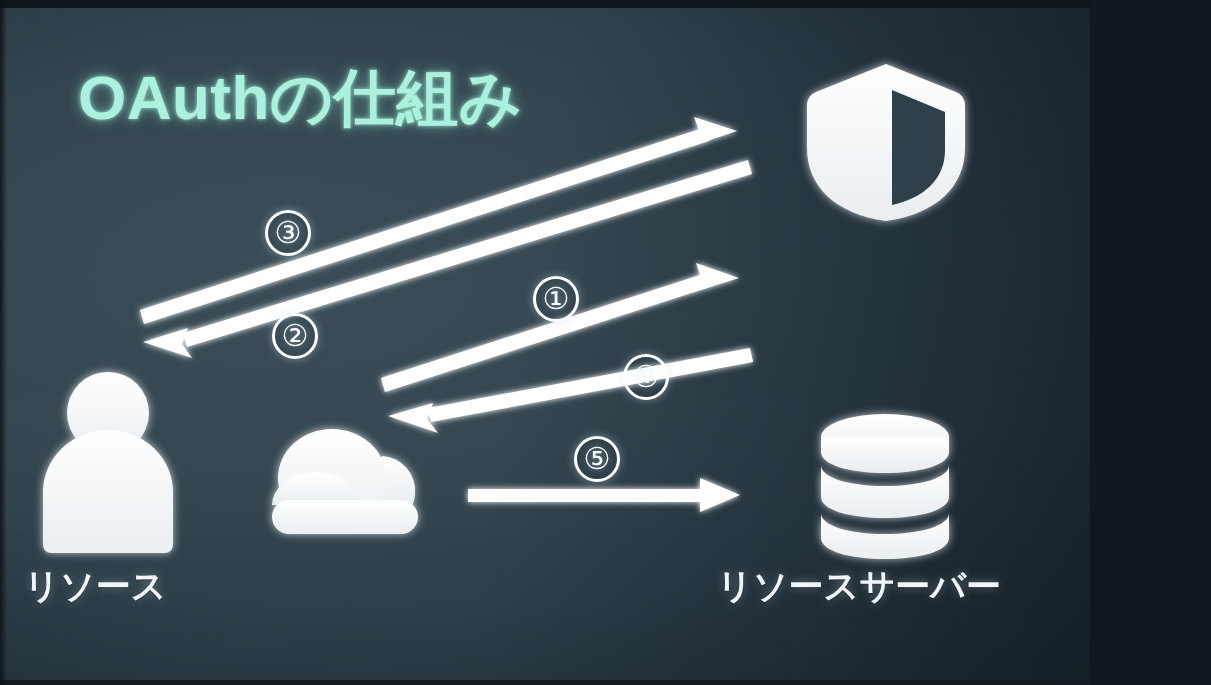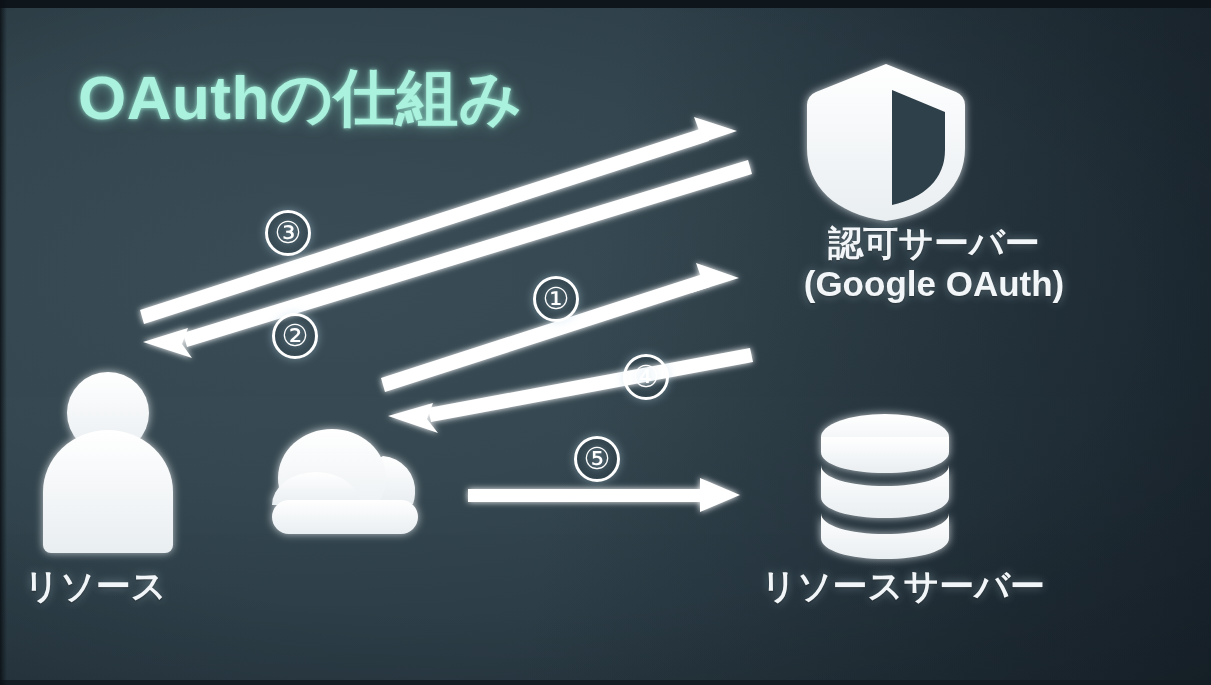--- a/index.html
+++ b/index.html
@@ -3,21 +3,21 @@
 <meta charset="utf-8">
 <title>OAuth diagram</title>
 <style>
   html, body {
     margin: 0;
     padding: 0;
     background: #10181e;
   }
   #stage {
     position: relative;
-    width: 1211px;
+    width: 1090px;
     height: 685px;
     overflow: hidden;
     background: #4c1d95;
     font-family: "Liberation Sans", "DejaVu Sans", sans-serif;
   }
   
   #bg-base {
     position: absolute;
     inset: 0;
     background:
@@ -204,26 +204,22 @@
     </g>
   </svg>
 
   <div id="title">OAuthの仕組み</div>
 
   <div class="node-label" style="left:24px; top:565px;">
     <span class="l2">リソース</span>
   </div>
 
 
-  <div class="node-label center" style="left:934px; top:222px;">
-    <span>認可サーバー</span>
-    <span class="l2">(Google OAuth)</span>
-  </div>
-
-  <div class="node-label center" style="left:859px; top:565px;margin-left:44px;">
+
+  <div class="node-label center" style="left:859px; top:565px;">
     <span>リソースサーバー</span>
   </div>
 
   <div class="step" style="left:556px; top:299px;">①</div>
   <div class="step" style="left:295px; top:336px;">②</div>
   <div class="step" style="left:288px; top:233px;">③</div>
   <div class="step" style="left:646px; top:377px;">④</div>
   <div class="step" style="left:597px; top:459px;">⑤</div>
 
   <div class="letterbox" id="letterbox-top"></div>

